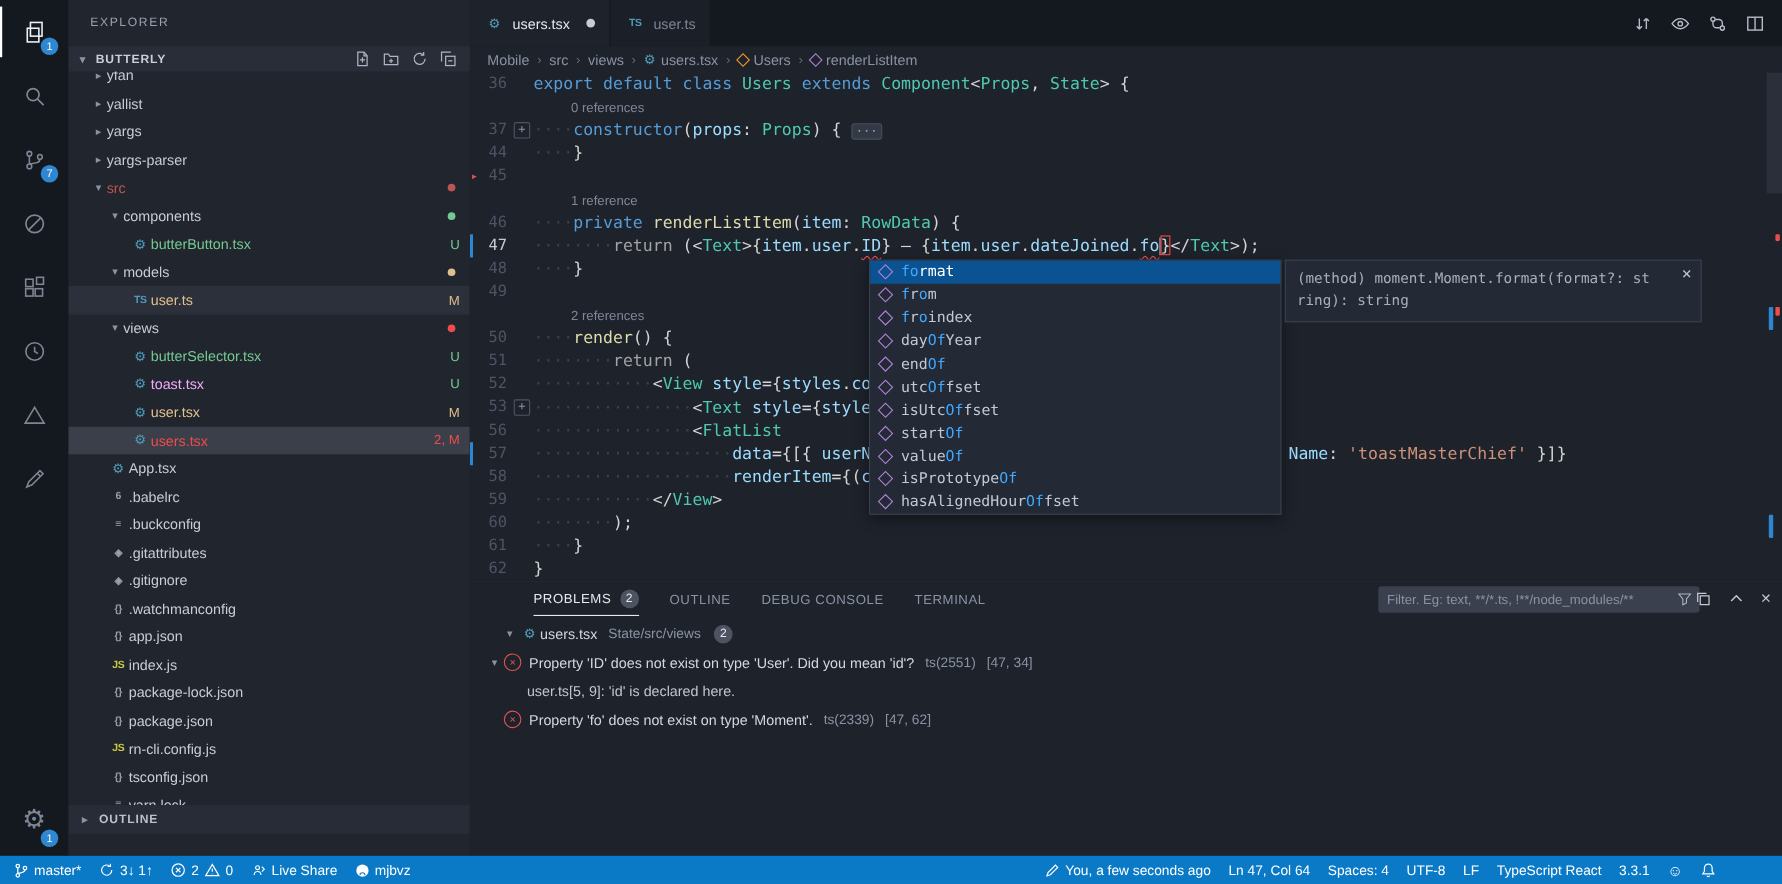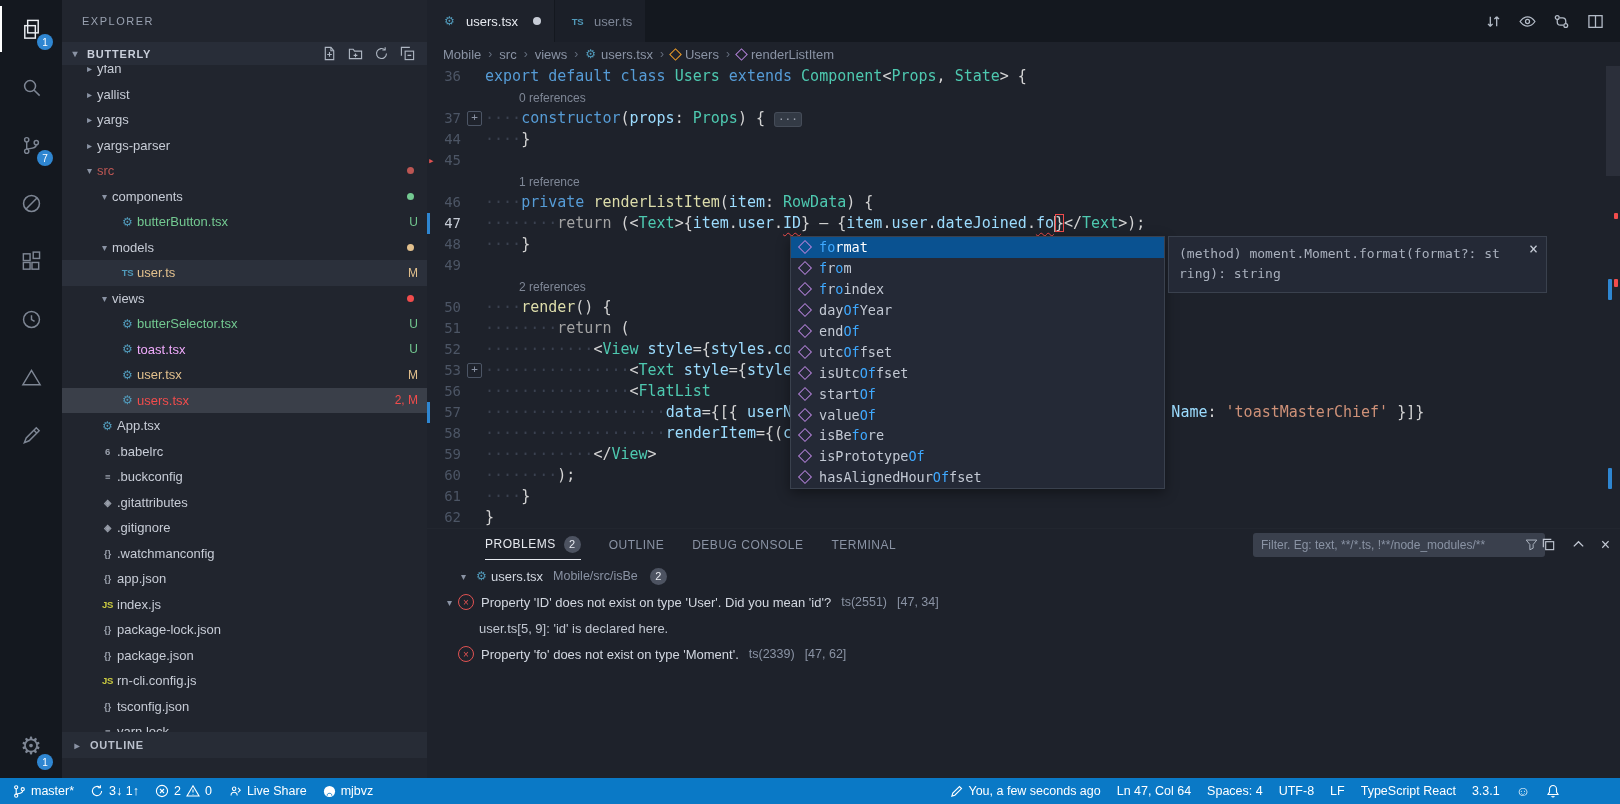--- a/index.html
+++ b/index.html
@@ -596,24 +596,20 @@
         <div class="sug-row">
           <span class="sug-cube"></span>
           <span class="sug-label"><span>start</span><span class="sug-m">Of</span></span>
         </div>
         <div class="sug-row">
           <span class="sug-cube"></span>
           <span class="sug-label"><span>value</span><span class="sug-m">Of</span></span>
         </div>
         <div class="sug-row">
           <span class="sug-cube"></span>
-          <span class="sug-label"><span>isBe</span><span class="sug-m">fo</span><span>re</span></span>
-        </div>
-        <div class="sug-row">
-          <span class="sug-cube"></span>
           <span class="sug-label"><span>isPrototype</span><span class="sug-m">Of</span></span>
         </div>
         <div class="sug-row">
           <span class="sug-cube"></span>
           <span class="sug-label"><span>hasAlignedHour</span><span class="sug-m">Of</span><span>fset</span></span>
         </div>
       </div>
 
     <div class="docs">
       <div>(method) moment.Moment.format(format?: st</div>
@@ -655,21 +651,21 @@
               </svg>
             </span>
           <span style="font-size:16px;line-height:13px">×</span>
         </div>
       </div>
       <div class="problems">
           <div class="prob-row group">
             <span class="chev">▾</span>
             <span class="ficon" style="color: rgb(81, 154, 186);">⚙</span>
             <span>users.tsx</span>
-            <span class="pmeta">Mobile/src/isBe</span>
+            <span class="pmeta">State/src/views</span>
             <span class="pbadge" style="margin-left: 12px;">2</span>
           </div>
           <div class="prob-row err">
             <span class="chev">▾</span>
             <span class="erricon">×</span>
             <span>Property 'ID' does not exist on type 'User'. Did you mean 'id'?</span>
             <span class="pmeta">ts(2551)</span>
             <span class="pmeta">[47, 34]</span>
           </div>
           <div class="prob-row related">

